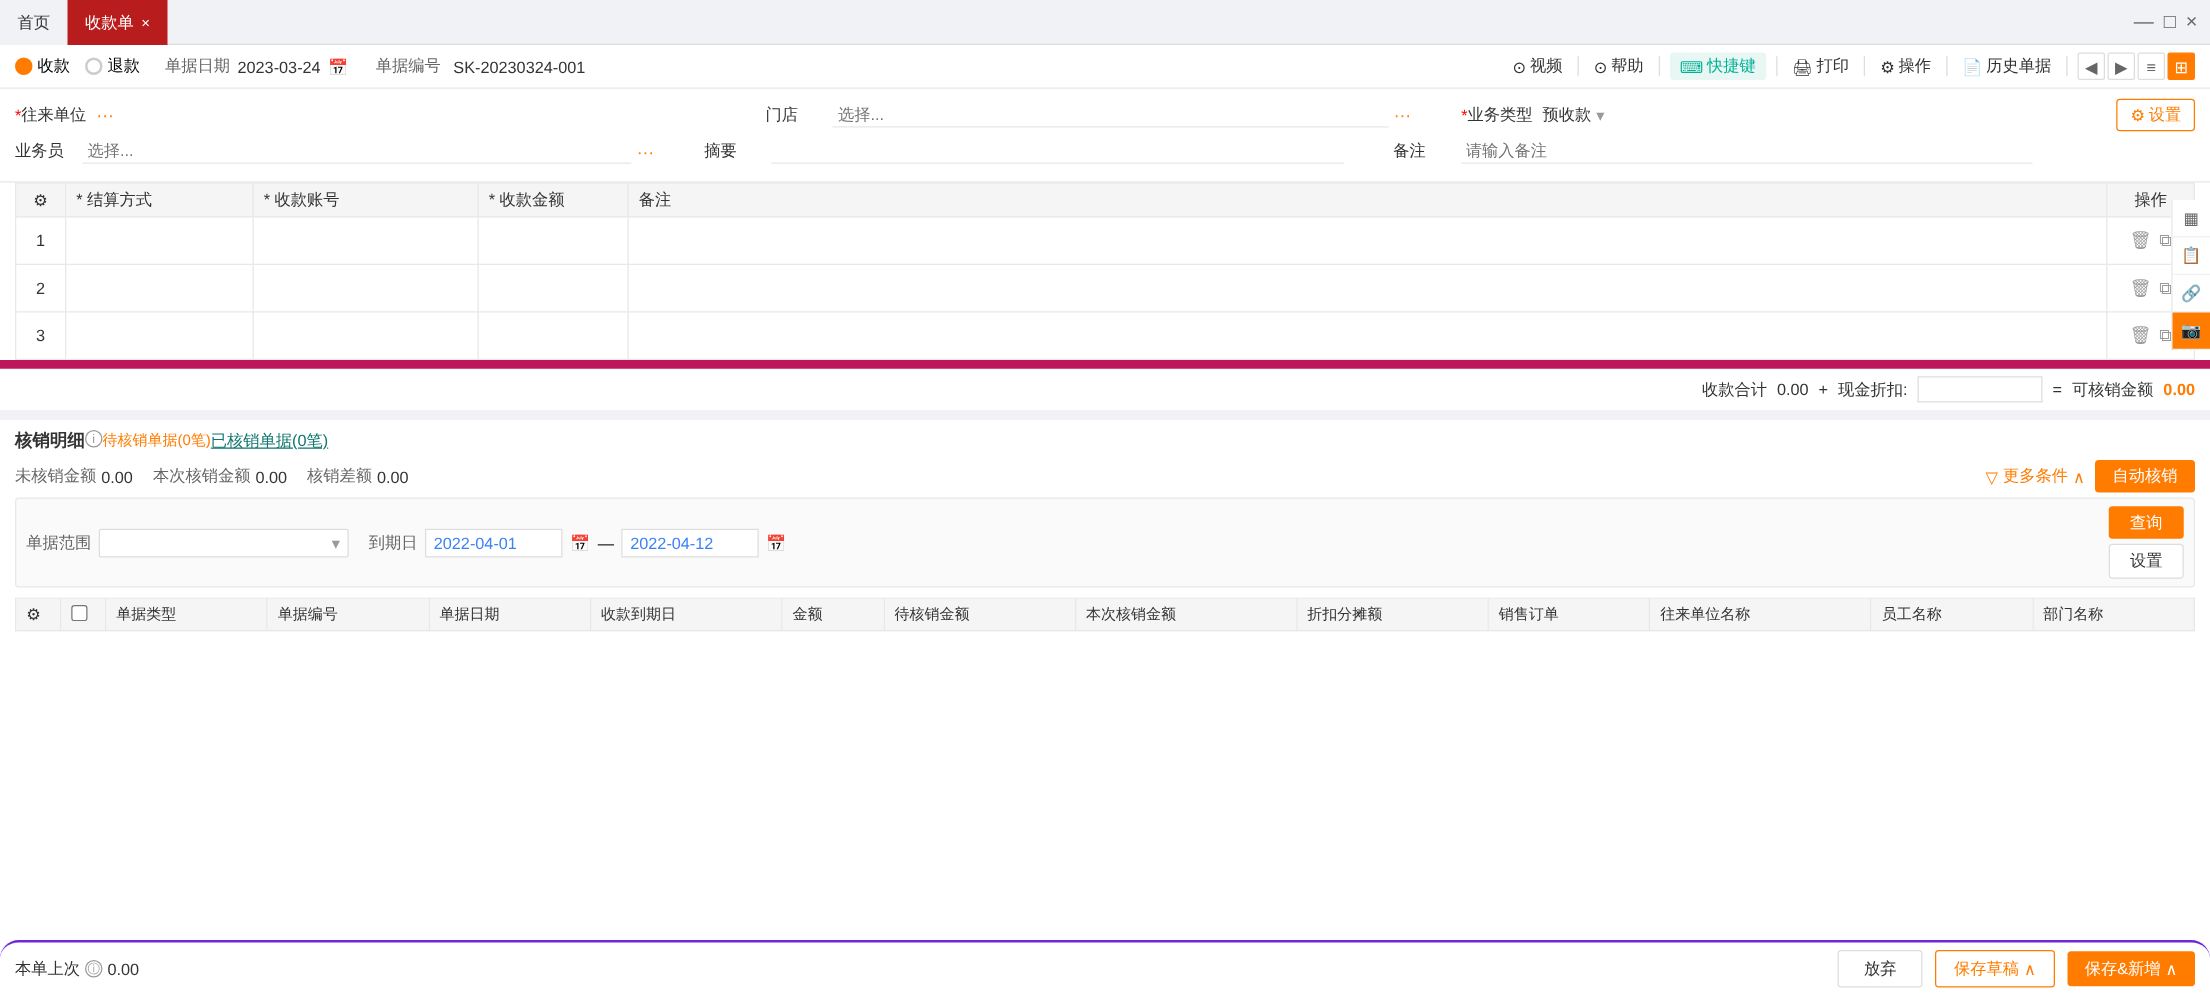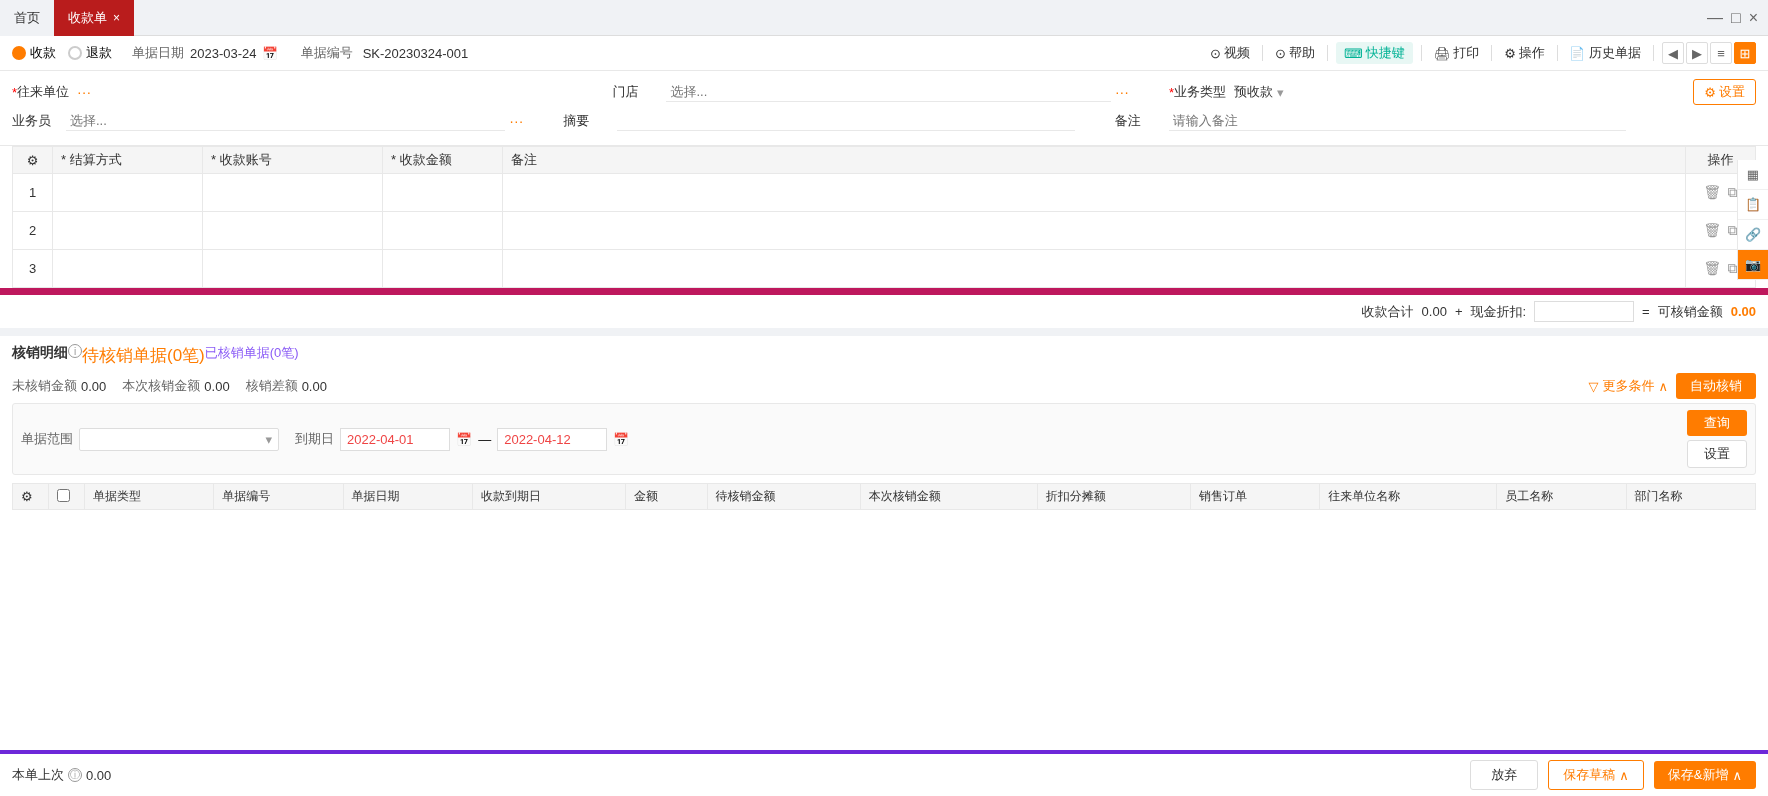--- a/index.html
+++ b/index.html
@@ -87,22 +87,22 @@
     .summary-input { width: 100px; border: 1px solid #ddd; padding: 2px 4px; outline: none; }
 
     
     .section-divider { height: 8px; background: #f0f2f5; flex-shrink: 0; }
 
     
     .verification-section { padding: 8px 12px; flex: 1; display: flex; flex-direction: column; overflow: hidden; }
     .verification-header { display: flex; gap: 0; margin-bottom: 6px; }
     .section-title { font-size: 14px; font-weight: bold; color: #333; }
     .info-icon { display: inline-flex; align-items: center; justify-content: center; width: 14px; height: 14px; border-radius: 50%; border: 1px solid #999; color: #999; font-size: 10px; cursor: pointer; }
-    .tab-link { color: #ff7c00; cursor: pointer; font-size: 17px; }
-    .tab-link-normal { color: #8b5cf6; cursor: pointer; font-size: 13px; }
+    .tab-link { color: #ff7c00; cursor: pointer; font-size: 12px; }
+    .tab-link-normal { color: #0f766e; cursor: pointer; font-size: 13px; text-decoration: underline; }
 
     .stats-row { display: flex; align-items: center; gap: 16px; margin-bottom: 4px; font-size: 13px; }
     .stat-item { display: flex; align-items: center; gap: 4px; }
     .stat-label { color: #666; }
     .stat-val { color: #333; }
     .stats-right { margin-left: auto; display: flex; align-items: center; gap: 8px; }
     .filter-btn { display: flex; align-items: center; gap: 4px; color: #ff7c00; cursor: pointer; font-size: 13px; }
     .auto-btn {
       padding: 4px 14px; background: #ff7c00; color: #fff;
       border: none; border-radius: 3px; cursor: pointer; font-size: 13px;
@@ -112,34 +112,34 @@
     .filter-row {
       display: flex; align-items: center; gap: 16px; margin-bottom: 8px;
       padding: 6px 8px; background: #fafafa; border: 1px solid #e8e8e8; border-radius: 3px;
     }
     .filter-field { display: flex; align-items: center; gap: 6px; }
     .filter-label { color: #666; white-space: nowrap; }
     .filter-select { display: flex; align-items: center; width: 200px; border: 1px solid #ddd; padding: 3px 6px; background: #fff; cursor: pointer; border-radius: 2px; }
     .filter-select-text { flex: 1; color: #bbb; }
     .filter-select-arrow { color: #999; }
     .date-range { display: flex; align-items: center; gap: 6px; }
-    .date-input { border: 1px solid #ddd; padding: 3px 6px; width: 110px; background: #fff; color: #ef4444; }
+    .date-input { border: 1px solid #ddd; padding: 3px 6px; width: 110px; background: #fff; color: #3b82f6; }
     .date-cal-icon { color: #ff7c00; cursor: pointer; }
     .filter-actions { margin-left: auto; display: flex; flex-direction: column; gap: 4px; }
     .query-btn { padding: 4px 16px; background: #ff7c00; color: #fff; border: none; border-radius: 3px; cursor: pointer; }
     .set-btn { padding: 4px 16px; background: #fff; color: #333; border: 1px solid #ddd; border-radius: 3px; cursor: pointer; }
 
     
     .bottom-table { flex: 1; overflow: auto; }
     .bottom-table table th { font-size: 12px; }
 
     
     .footer {
       display: flex; align-items: center; justify-content: space-between;
-      padding: 6px 12px; border-top: 4px solid #6d28d9; background: #fff; flex-shrink: 0;
+      padding: 6px 12px; border-top: 2px solid #6d28d9; background: #fff; flex-shrink: 0; border-radius: 15px;
     }
     .footer-left { display: flex; align-items: center; gap: 4px; font-size: 13px; color: #333; }
     .footer-right { display: flex; align-items: center; gap: 10px; }
     .btn-abandon { padding: 5px 20px; background: #fff; border: 1px solid #ddd; border-radius: 3px; cursor: pointer; color: #333; font-size: 13px; }
     .btn-draft { padding: 5px 14px; background: #fff; border: 1px solid #ff7c00; color: #ff7c00; border-radius: 3px; cursor: pointer; font-size: 13px; display: flex; align-items: center; gap: 4px; }
     .btn-save { padding: 5px 14px; background: #ff7c00; border: none; color: #fff; border-radius: 3px; cursor: pointer; font-size: 13px; display: flex; align-items: center; gap: 4px; }
     .panel-icon {
       width: 30px; height: 30px; display: flex; align-items: center; justify-content: center;
       cursor: pointer; color: #666; border-bottom: 1px solid #f0f0f0;
     }

